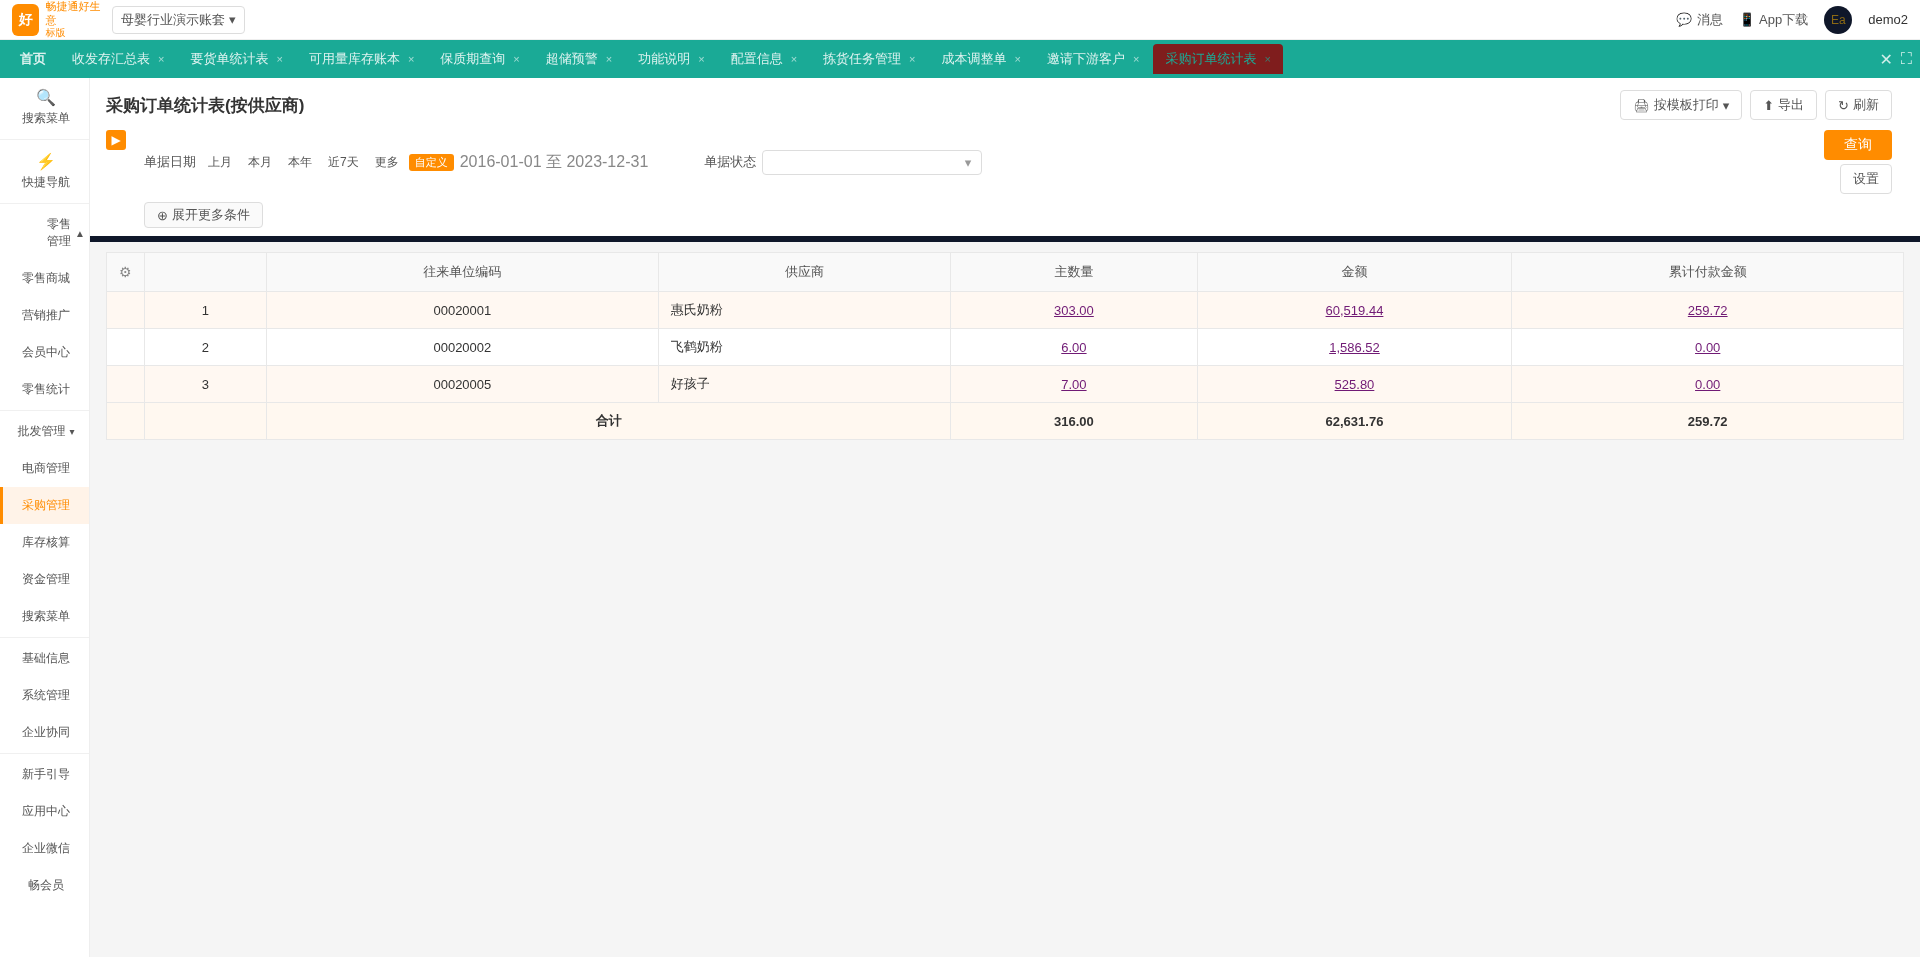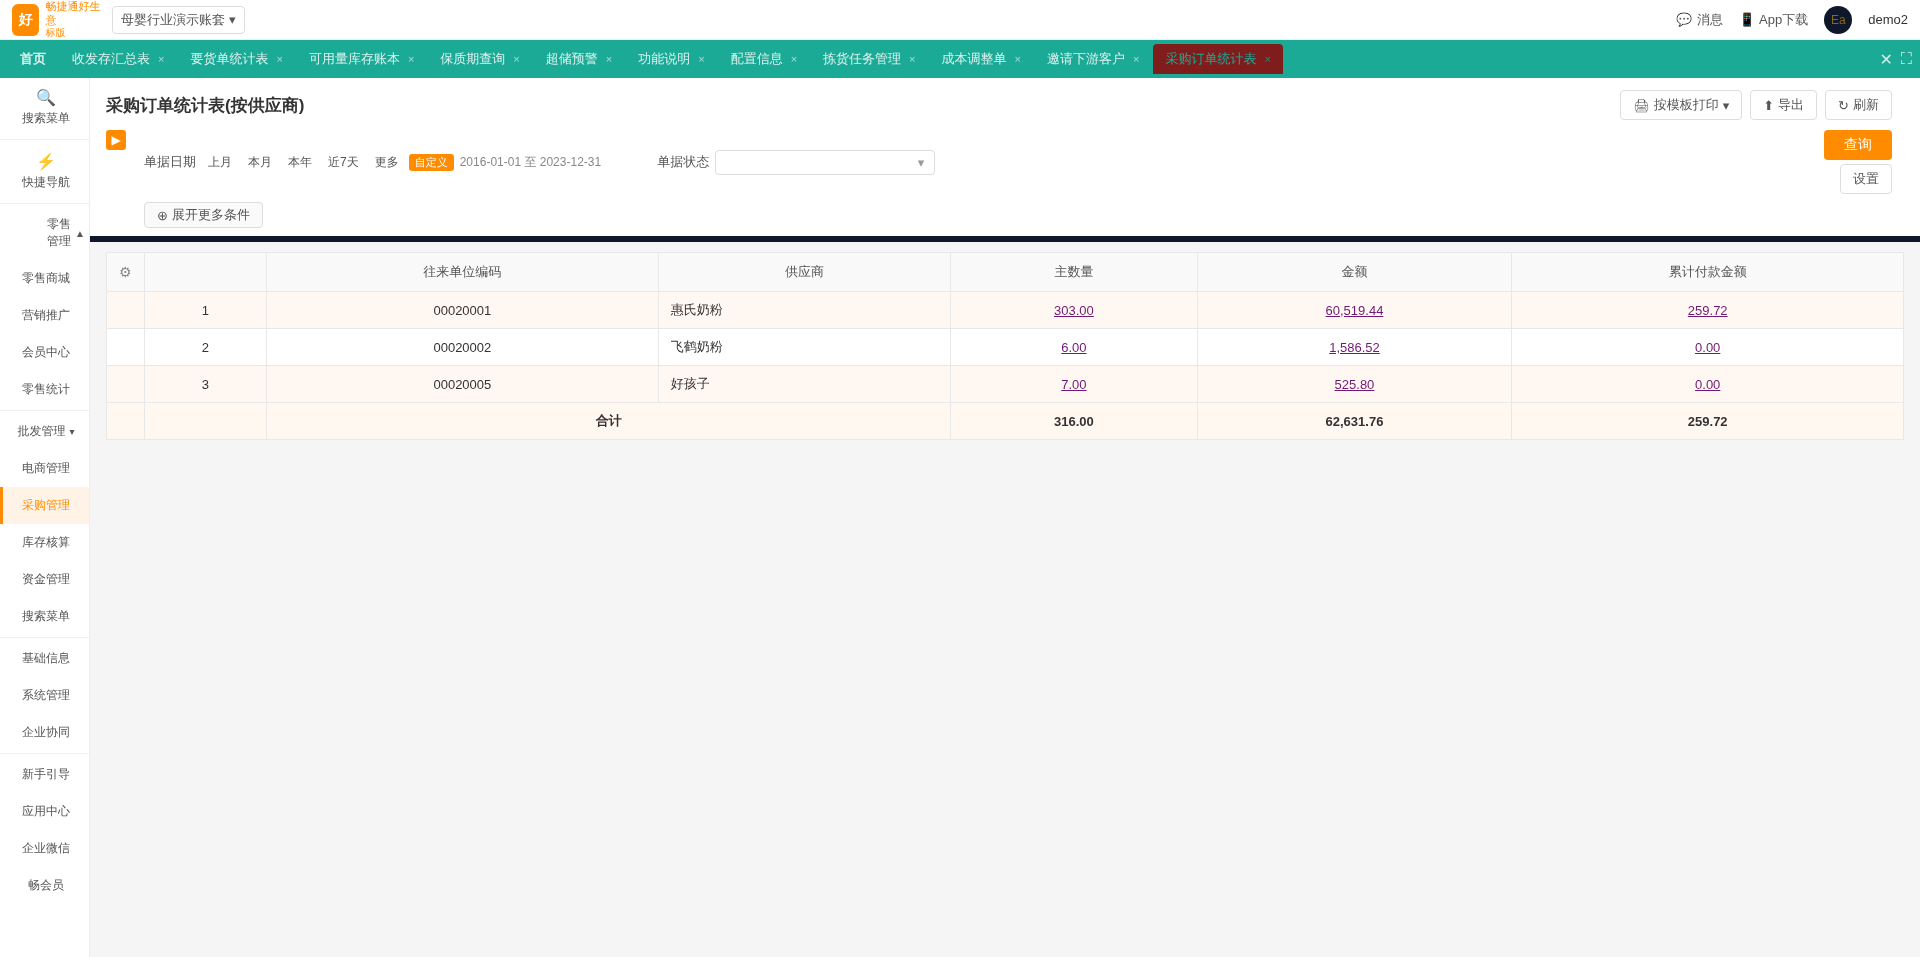--- a/index.html
+++ b/index.html
@@ -43,21 +43,21 @@
     .page-title-row { display: flex; align-items: center; justify-content: space-between; margin-bottom: 10px; }
     .page-title { font-size: 17px; font-weight: bold; color: #333; }
     .header-actions { display: flex; align-items: center; gap: 8px; }
     .btn-print { display: flex; align-items: center; gap: 4px; padding: 5px 12px; border: 1px solid #ddd; border-radius: 4px; background: #fff; cursor: pointer; font-size: 13px; color: #555; }
     .btn-export { display: flex; align-items: center; gap: 4px; padding: 5px 12px; border: 1px solid #ddd; border-radius: 4px; background: #fff; cursor: pointer; font-size: 13px; color: #555; }
     .btn-refresh { display: flex; align-items: center; gap: 4px; padding: 5px 12px; border: 1px solid #ddd; border-radius: 4px; background: #fff; cursor: pointer; font-size: 13px; color: #555; }
     .filter-item { display: flex; align-items: center; gap: 6px; }
     .filter-label { font-size: 13px; color: #555; white-space: nowrap; }
     .date-shortcuts { display: flex; gap: 4px; align-items: center; }
     .date-shortcut { padding: 2px 6px; font-size: 12px; color: #555; cursor: pointer; }
-    .date-range { font-size: 12px; color: #888; }
+    .date-range { font-size: 16px; color: #888; }
     .custom-badge { background: #ff8c00; color: #fff; padding: 1px 6px; border-radius: 3px; font-size: 11px; cursor: pointer; }
     .filter-select { display: flex; align-items: center; gap: 4px; padding: 4px 10px; border: 1px solid #ddd; border-radius: 4px; background: #fff; min-width: 200px; cursor: pointer; font-size: 13px; color: #999; }
     .filter-input { display: flex; align-items: center; gap: 4px; padding: 4px 10px; border: 1px solid #ddd; border-radius: 4px; background: #fff; min-width: 200px; font-size: 13px; color: #999; }
     .btn-query { background: #ff8c00; color: #fff; border: none; padding: 6px 20px; border-radius: 4px; font-size: 14px; cursor: pointer; }
     .btn-settings { background: #fff; color: #555; border: 1px solid #ddd; padding: 5px 12px; border-radius: 4px; font-size: 13px; cursor: pointer; }
     .expand-row { display: flex; align-items: center; justify-content: center; padding: 6px 0; cursor: pointer; }
     .expand-btn { display: flex; align-items: center; gap: 4px; color: #555; font-size: 13px; border: 1px solid #ddd; border-radius: 4px; padding: 3px 12px; background: #fafafa; cursor: pointer; }
 
     
     .table-container { flex: 1; overflow: auto; padding: 10px 16px; }

